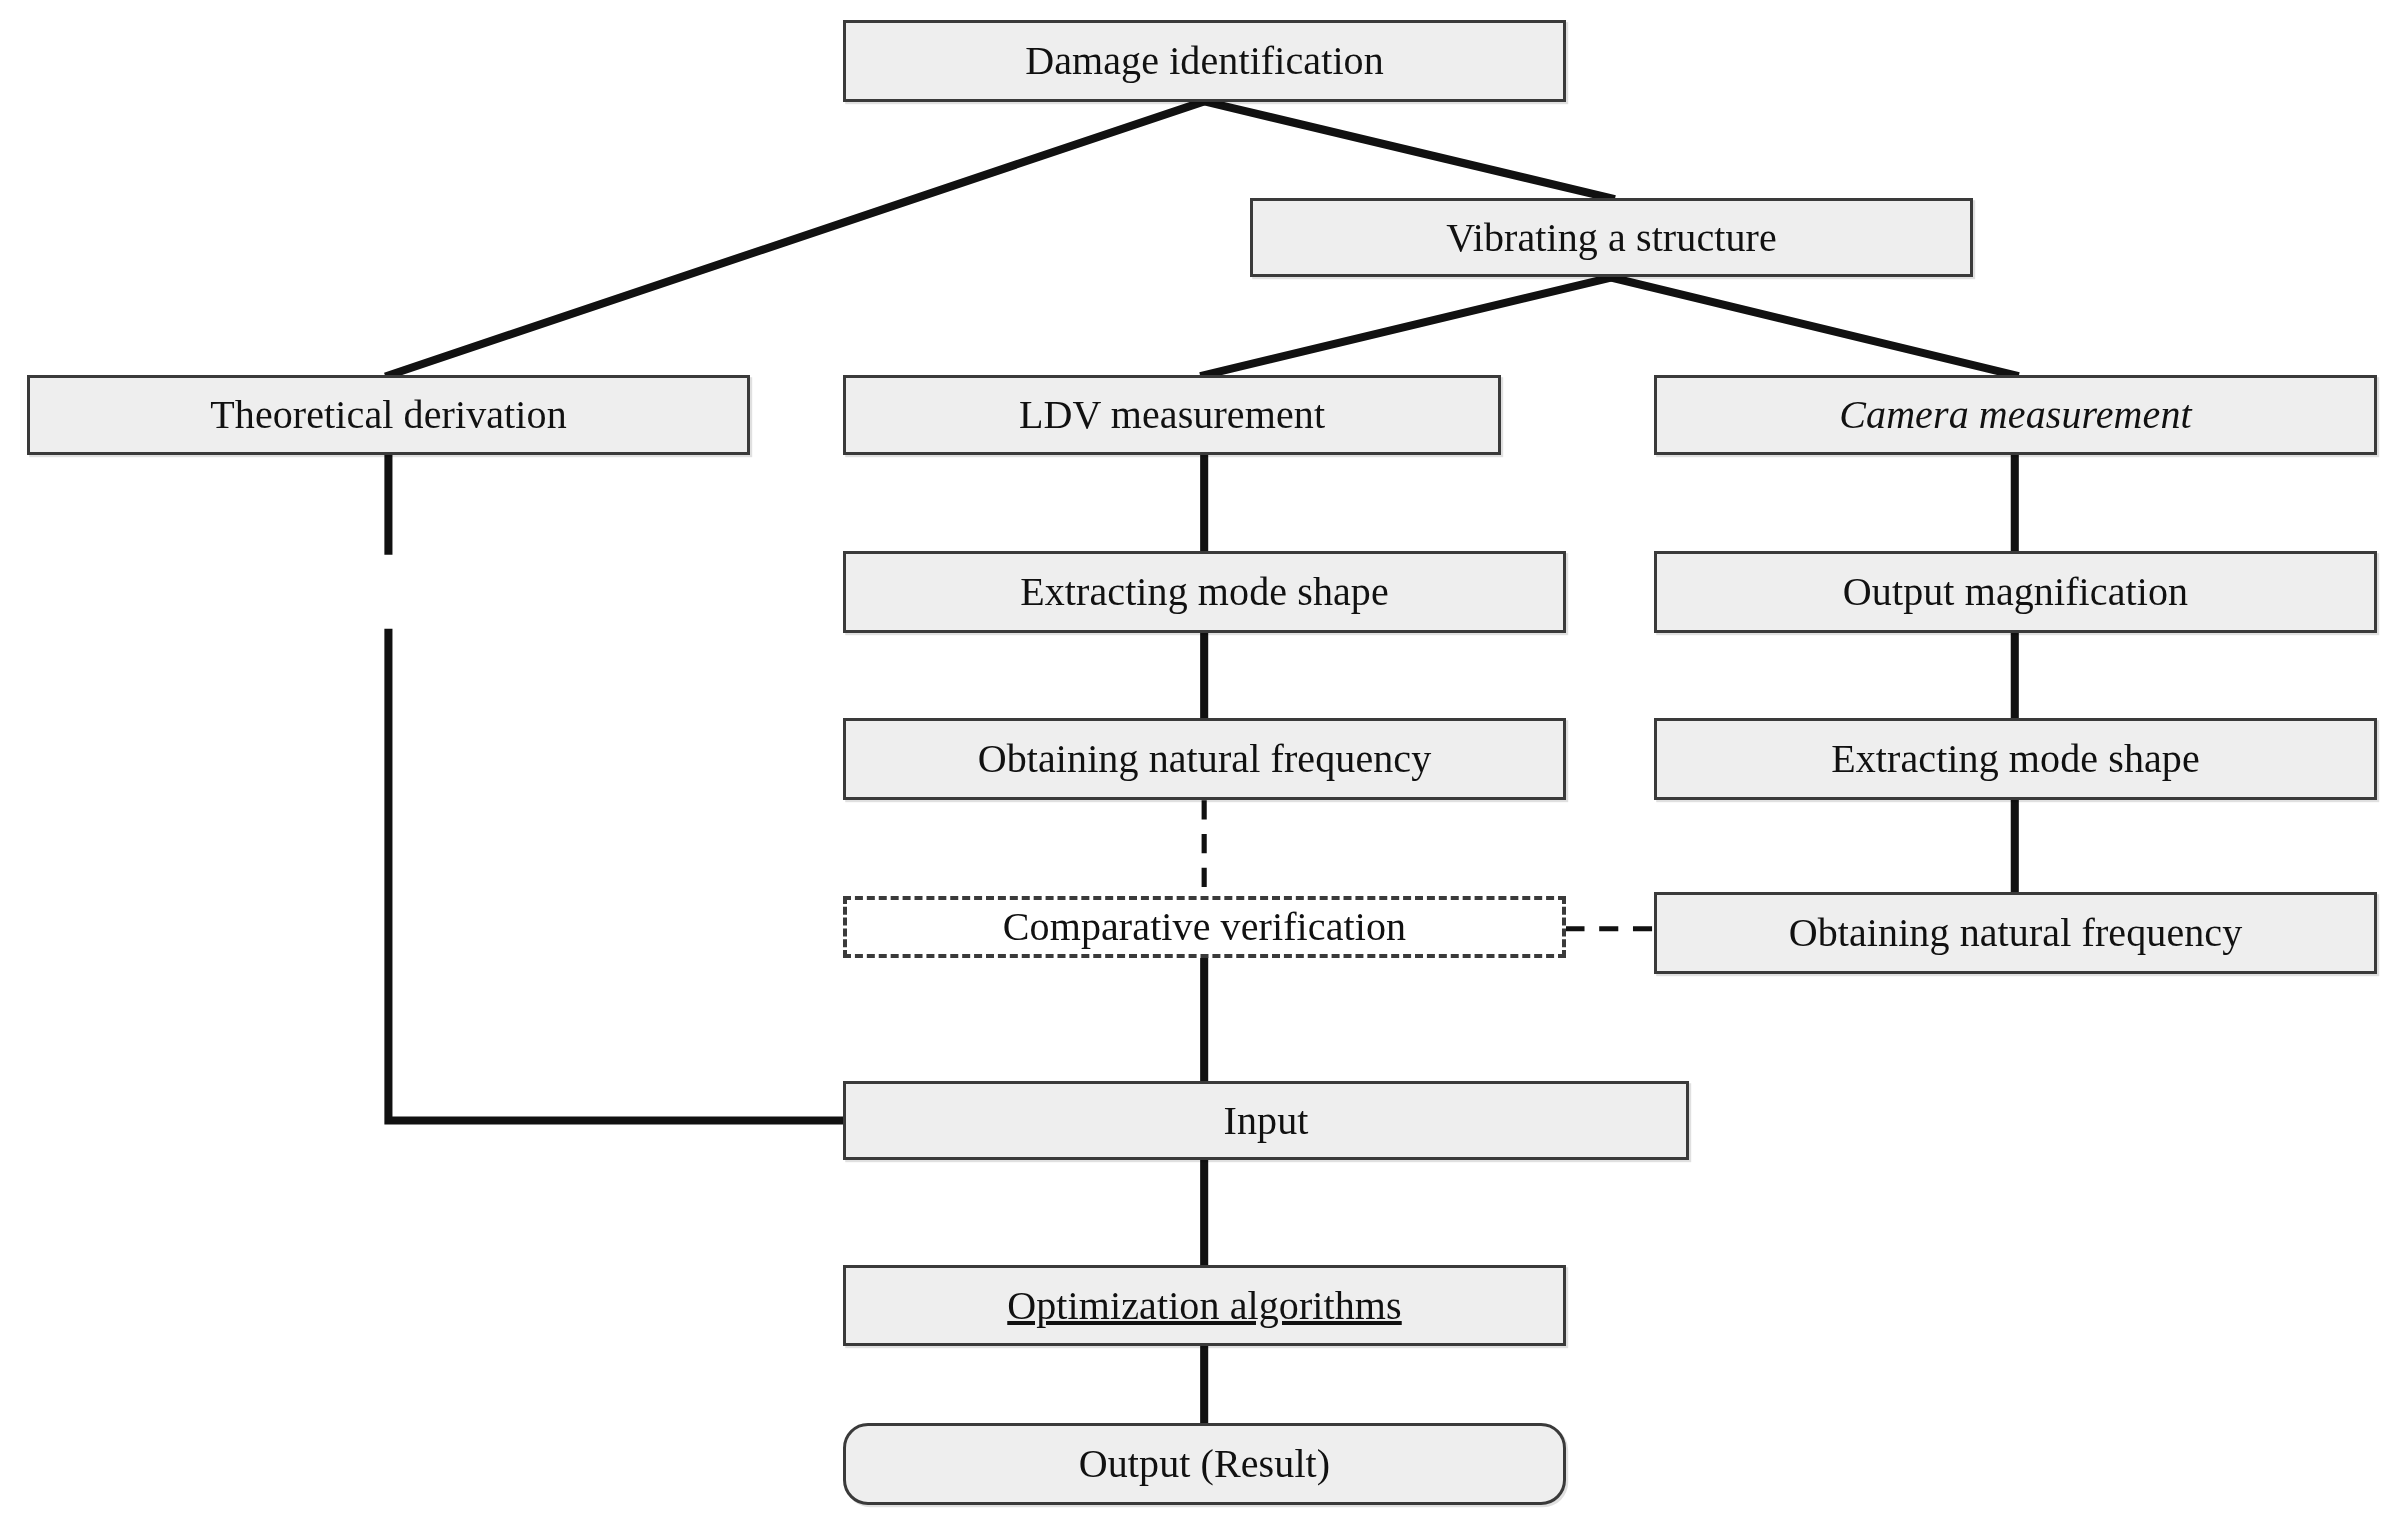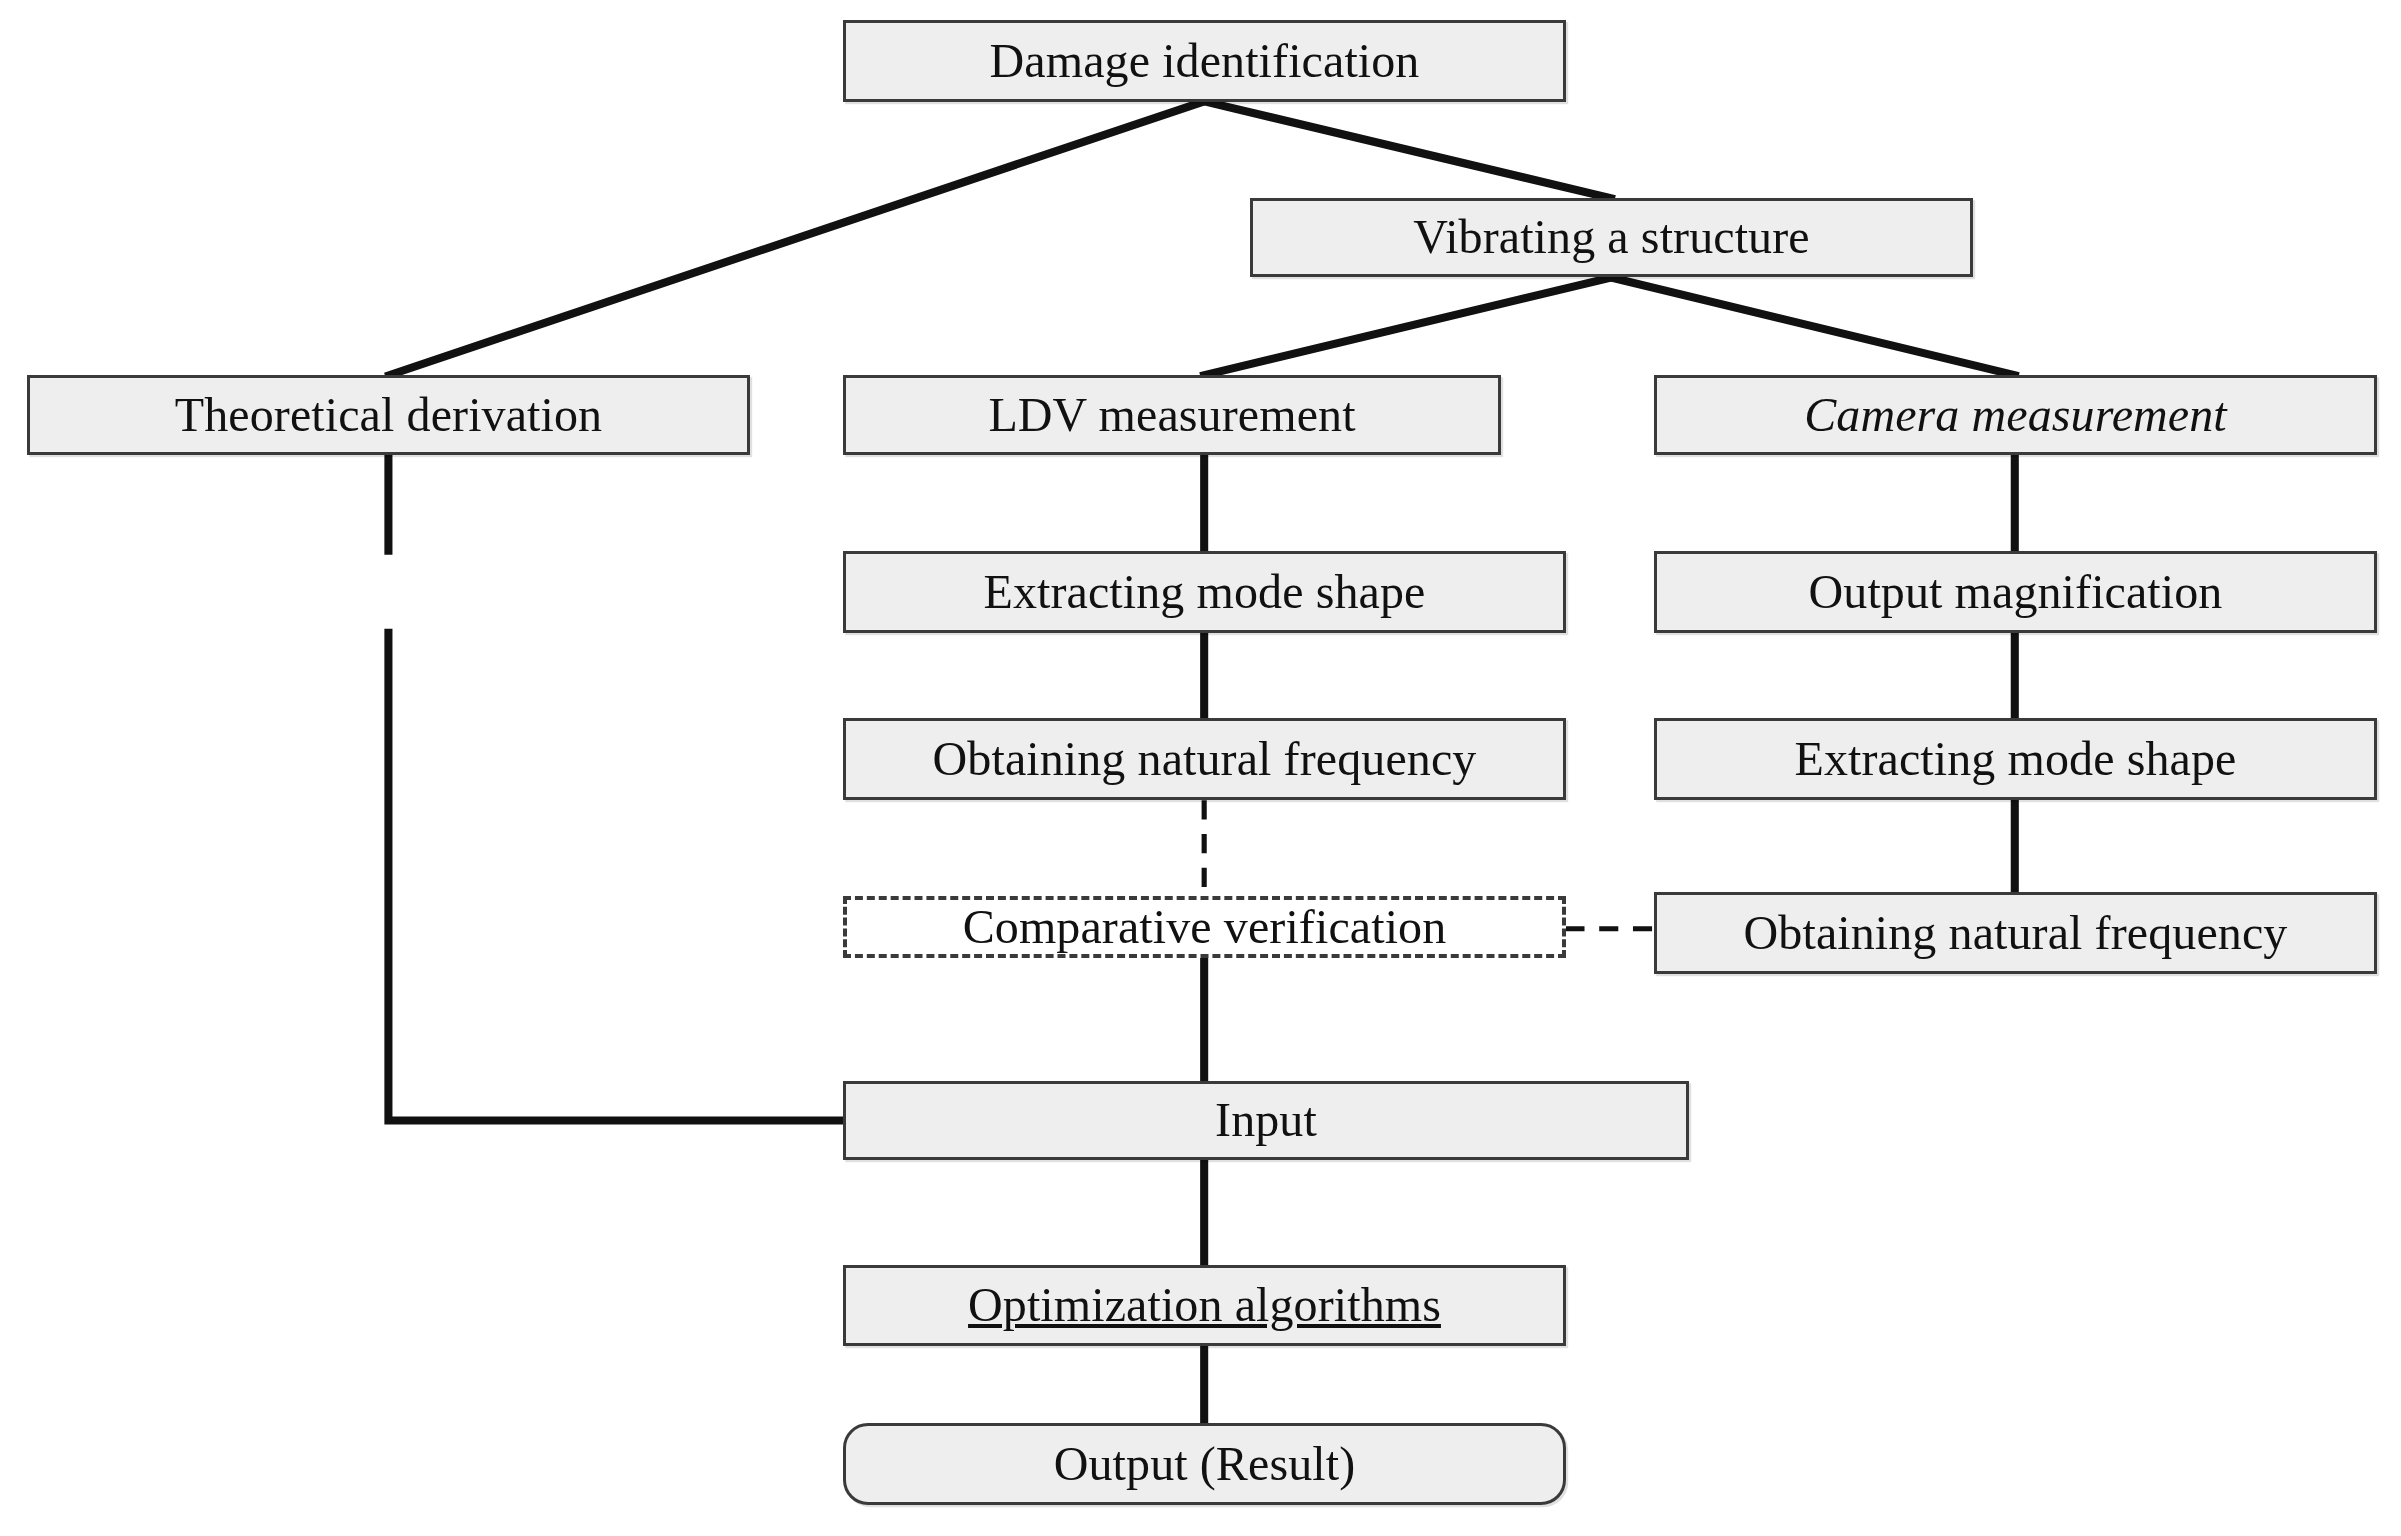--- a/index.html
+++ b/index.html
@@ -24,21 +24,21 @@
   .node{
     position:absolute;
     box-sizing:border-box;
     background:#eeeeee;
     border:3.7px solid #3a3a3a;
     display:flex;
     align-items:center;
     justify-content:center;
     text-align:center;
     line-height:1.05;
-    font-size:48px;
+    font-size:40px;
     letter-spacing:0.1px;
     color:#111111;
     z-index:3;
     box-shadow:2.2px 2.2px 0 rgba(0,0,0,0.12);
   }
   .node.dashed{
     background:#ffffff;
     border:4.4px dashed #3a3a3a;
     box-shadow:none;
   }

